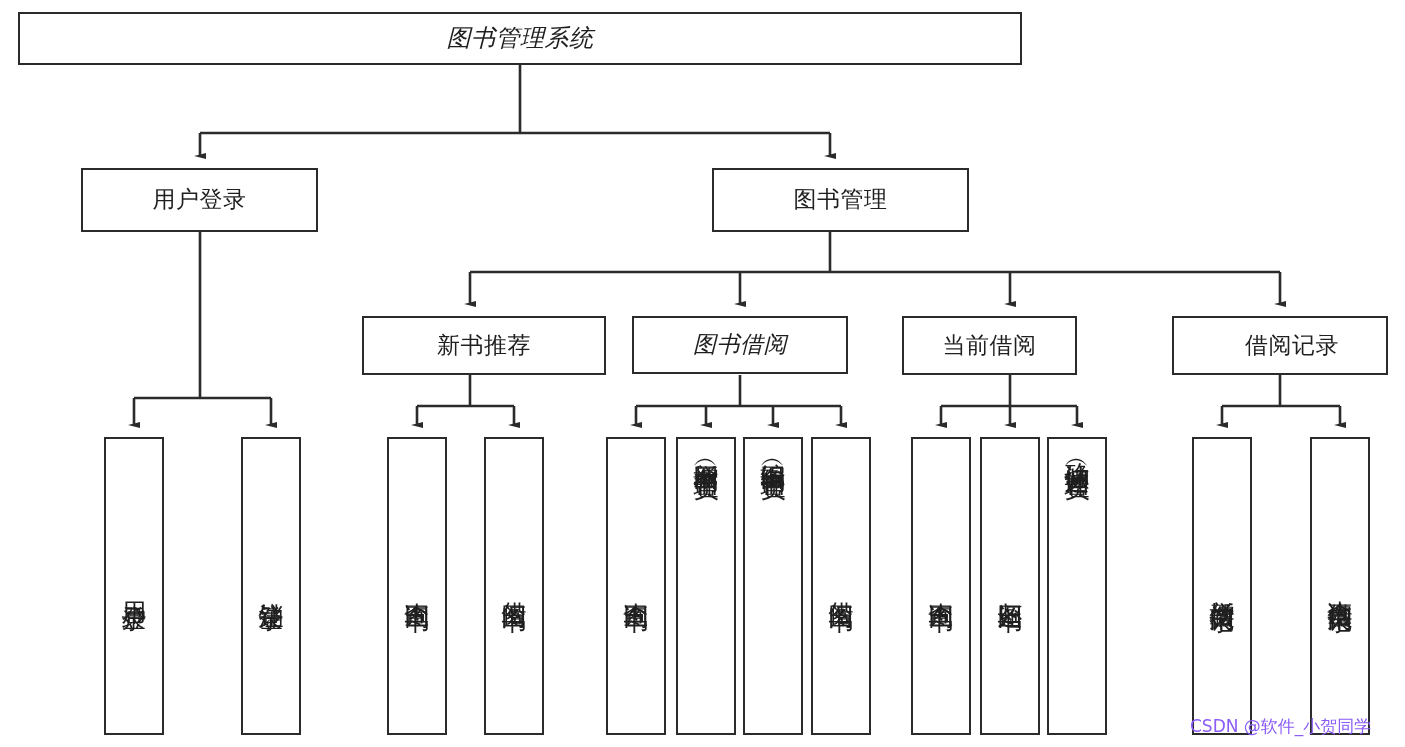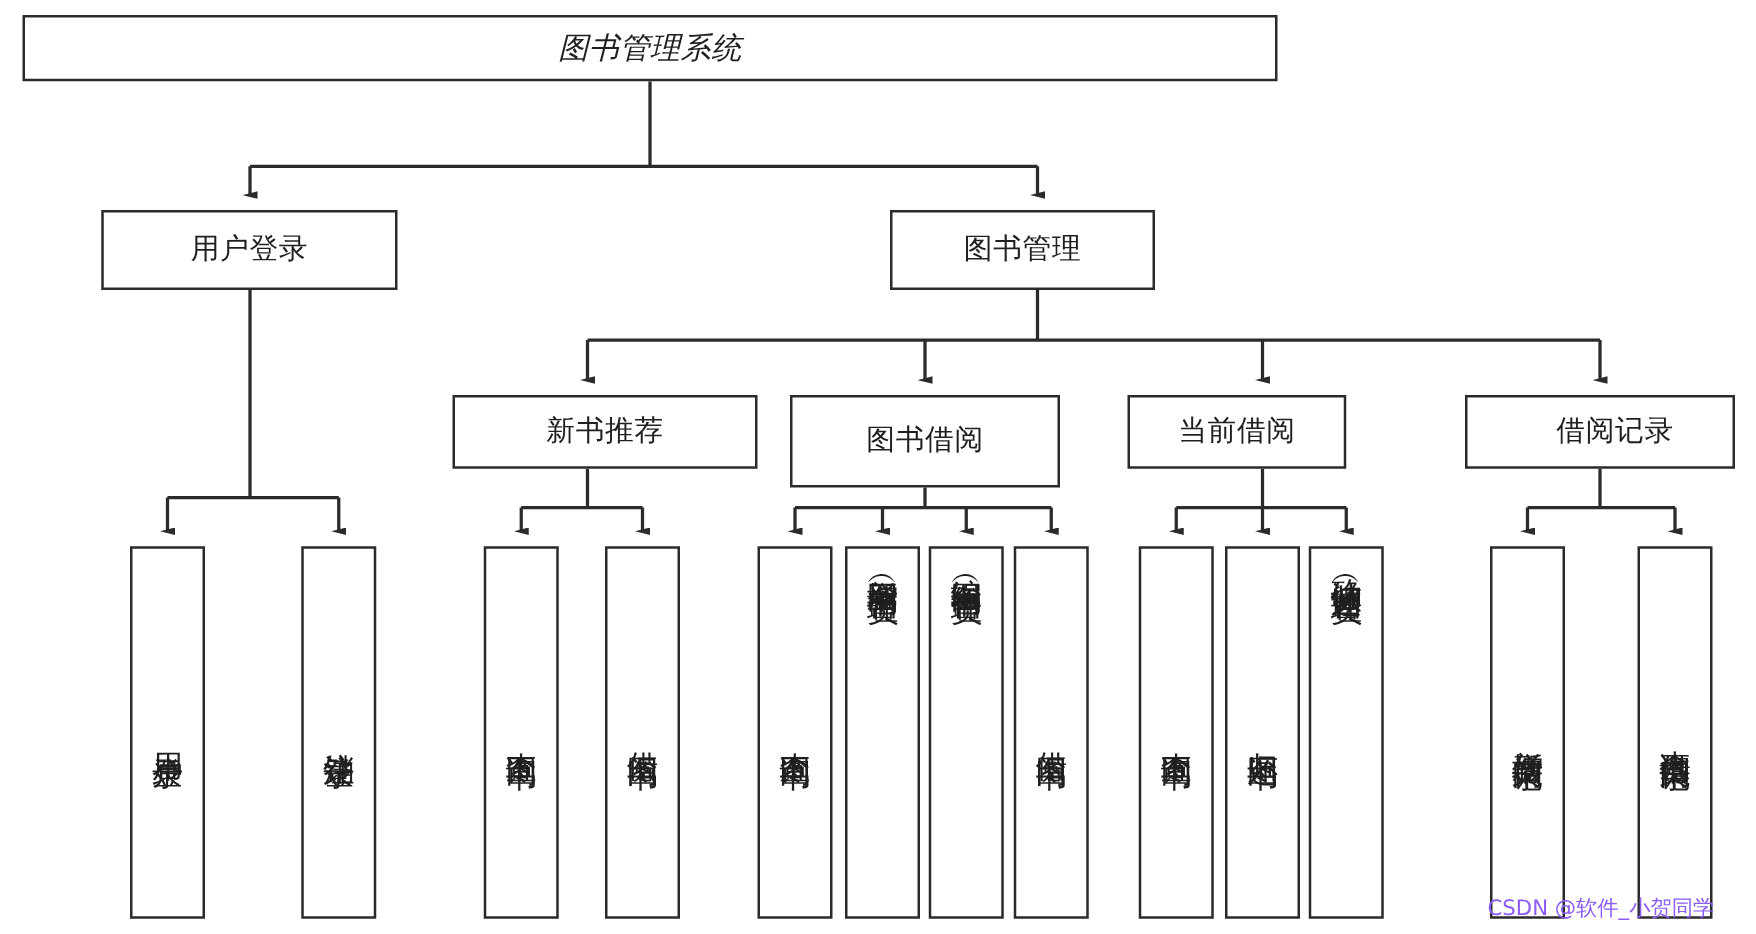--- a/index.html
+++ b/index.html
@@ -131,28 +131,28 @@
     </g>
   </svg>
 
   <div class="node root horiz" style="left:18px; top:12px; width:1004px; height:53px;font-style:italic;">
     <span class="label">图书管理系统</span>
   </div>
 
   <div class="node horiz" style="left:81px; top:168px; width:237px; height:64px;">
     <span class="label">用户登录</span>
   </div>
-  <div class="node horiz" style="left:712px; top:168px; width:212px; height:64px;">
+  <div class="node horiz" style="left:712px; top:168px; width:257px; height:64px;">
     <span class="label">图书管理</span>
   </div>
 
   <div class="node horiz" style="left:362px; top:316px; width:244px; height:59px;">
     <span class="label">新书推荐</span>
   </div>
-  <div class="node horiz" style="left:632px; top:316px; width:216px; height:74px;">
+  <div class="node horiz" style="left:632px; top:316px; width:216px; height:58px;font-style:italic;">
     <span class="label">图书借阅</span>
   </div>
   <div class="node horiz" style="left:902px; top:316px; width:175px; height:59px;">
     <span class="label">当前借阅</span>
   </div>
   <div class="node horiz" style="left:1172px; top:316px; width:216px; height:59px;padding-left:24px;">
     <span class="label">借阅记录</span>
   </div>
 
   <div class="node vert centered" style="left:104px; top:437px; width:60px; height:298px;">

